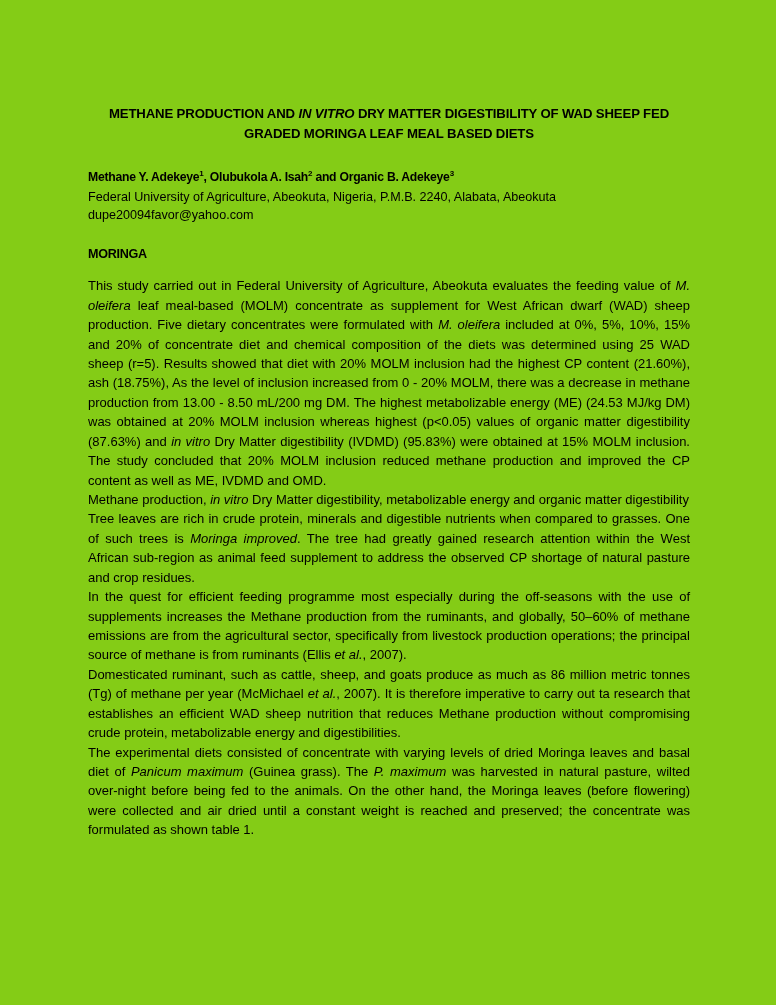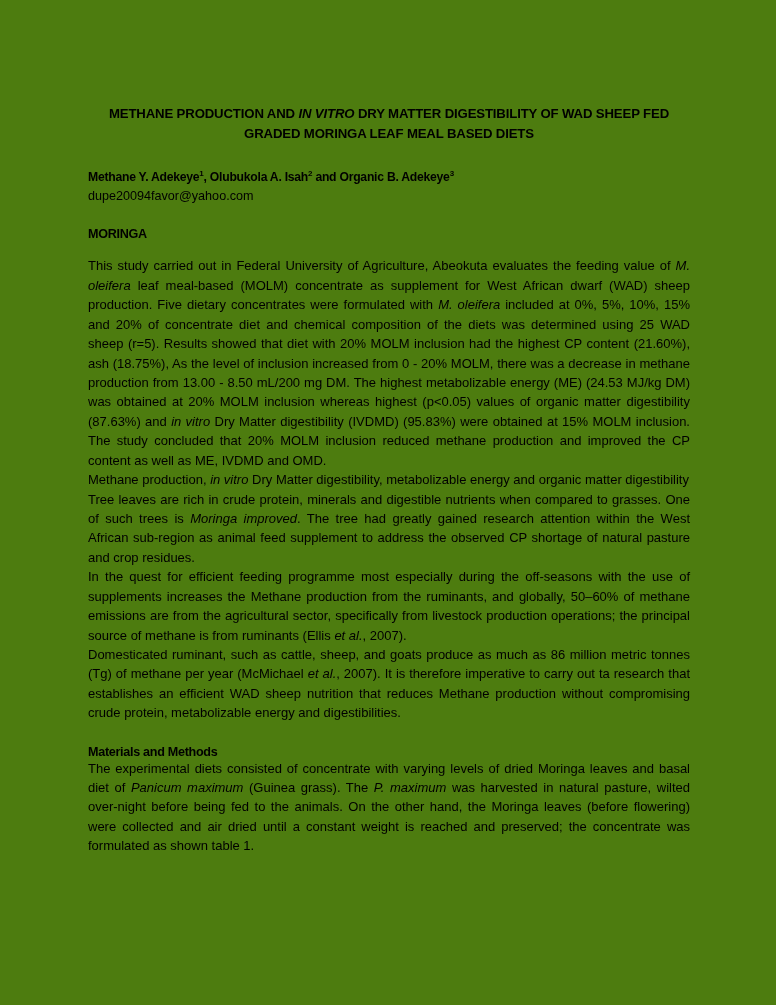--- a/index.html
+++ b/index.html
@@ -4,21 +4,21 @@
 <style>
   html, body {
     margin: 0;
     padding: 0;
     background: #ffffff;
   }
   .page {
     position: relative;
     width: 776px;
     height: 1005px;
-    background: #4d7c0f;
+    background: #84cc16;
     overflow: hidden;
     font-family: "Liberation Sans", sans-serif;
     color: #000000;
   }
   .content {
     position: absolute;
     left: 88px;
     top: 104px;
     width: 602px;
   }
@@ -92,34 +92,34 @@
 <div class="page">
   <div class="content">
 
     <h1 class="doc-title">
       <span>METHANE PRODUCTION AND </span><span class="ital">IN VITRO</span><span> DRY MATTER DIGESTIBILITY OF WAD SHEEP</span>
       <span>FED GRADED MORINGA LEAF MEAL BASED DIETS</span>
     </h1>
 
     <div class="authors"><span>Methane Y. Adekeye</span><sup>1</sup><span>, Olubukola A. Isah</span><sup>2</sup><span> and Organic B. Adekeye</span><sup>3</sup></div>
 
+    <div class="affiliation">Federal University of Agriculture, Abeokuta, Nigeria, P.M.B. 2240, Alabata, Abeokuta</div>
     <div class="email">dupe20094favor@yahoo.com</div>
 
     <div class="sec-head abstract">MORINGA</div>
 
     <p class="para first-abstract"><span>This study carried out in Federal University of Agriculture, Abeokuta evaluates the feeding value of </span><i>M. oleifera</i><span> leaf meal-based (MOLM) concentrate as supplement for West African dwarf (WAD) sheep production. Five dietary concentrates were formulated with </span><i>M. oleifera</i><span> included at 0%, 5%, 10%, 15% and 20% of concentrate diet and chemical composition of the diets was determined using 25 WAD sheep (r=5). Results showed that diet with 20% MOLM inclusion had the highest CP content (21.60%), ash (18.75%), As the level of inclusion increased from 0 - 20% MOLM, there was a decrease in methane production from 13.00 - 8.50 mL/200 mg DM. The highest metabolizable energy (ME) (24.53 MJ/kg DM) was obtained at 20% MOLM inclusion whereas highest (p&lt;0.05) values of organic matter digestibility (87.63%) and </span><i>in vitro</i><span> Dry Matter digestibility (IVDMD) (95.83%) were obtained at 15% MOLM inclusion. The study concluded that 20% MOLM inclusion reduced methane production and improved the CP content as well as ME, IVDMD and OMD.</span></p>
 
     <p class="para keywords-body"><span>Methane production, </span><i>in vitro</i><span> Dry Matter digestibility, metabolizable energy and organic matter digestibility</span></p>
 
 
     <p class="para after-head"><span>Tree leaves are rich in crude protein, minerals and digestible nutrients when compared to grasses. One of such trees is </span><i>Moringa improved</i><span>. The tree had greatly gained research attention within the West African sub-region as animal feed supplement to address the observed CP shortage of natural pasture and crop residues.</span></p>
 
     <p class="para tight"><span>In the quest for efficient feeding programme most especially during the off-seasons with the use of supplements increases the Methane production from the ruminants, and globally, 50–60% of methane emissions are from the agricultural sector, specifically from livestock production operations; the principal source of methane is from ruminants (Ellis </span><i>et al.</i><span>, 2007).</span></p>
 
     <p class="para tight"><span>Domesticated ruminant, such as cattle, sheep, and goats produce as much as 86 million metric tonnes (Tg) of methane per year (McMichael </span><i>et al.</i><span>, 2007).  It is therefore imperative to carry out ta research that establishes an efficient WAD sheep nutrition that reduces Methane production without compromising crude protein, metabolizable energy and digestibilities.</span></p>
 
-    <div class="sec-head methods">Materials and Methods</div>
 
     <p class="para after-head"><span>The experimental diets consisted of concentrate with varying levels of dried Moringa leaves and basal diet of </span><i>Panicum maximum</i><span> (Guinea grass). The </span><i>P. maximum</i><span> was harvested in natural pasture, wilted over-night before being fed to the animals. On the other hand, the Moringa leaves (before flowering) were collected and air dried until a constant weight is reached and preserved; the concentrate was formulated as shown table 1.</span></p>
 
 
   </div>
 </div>
 
 </body></html>

